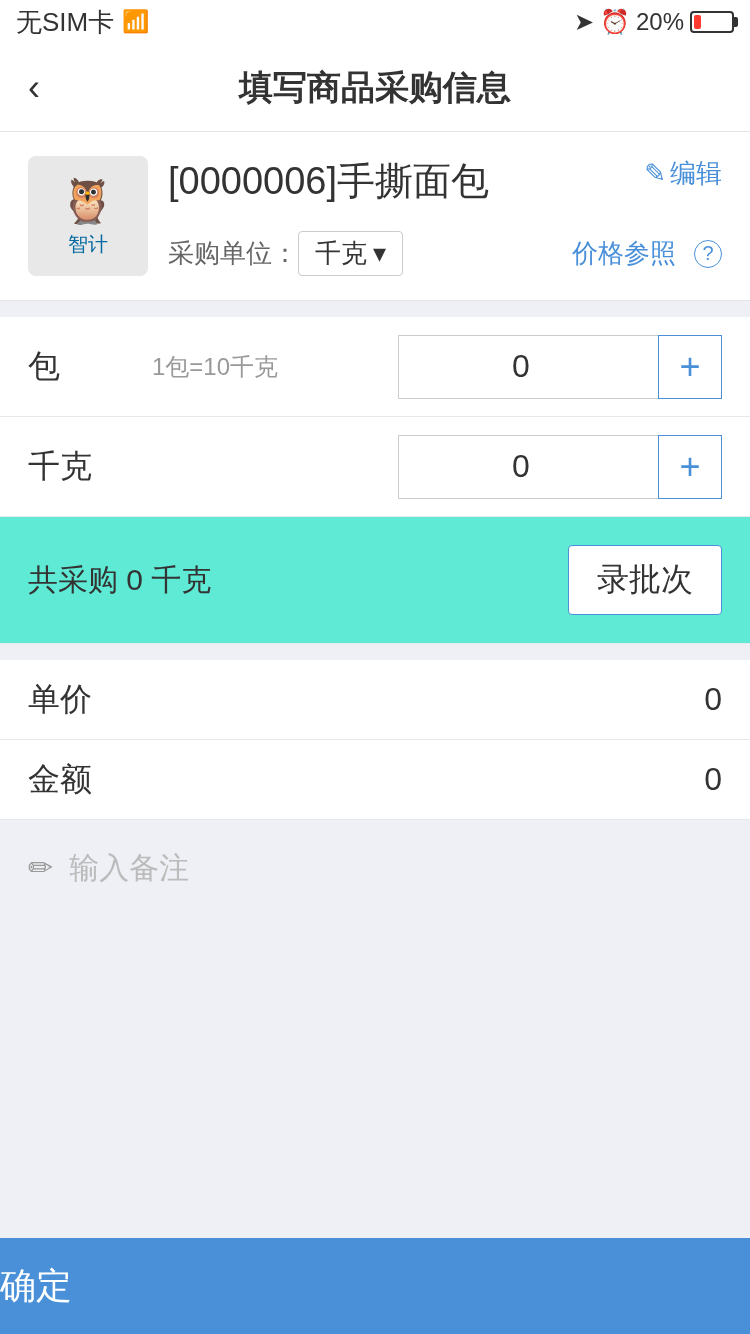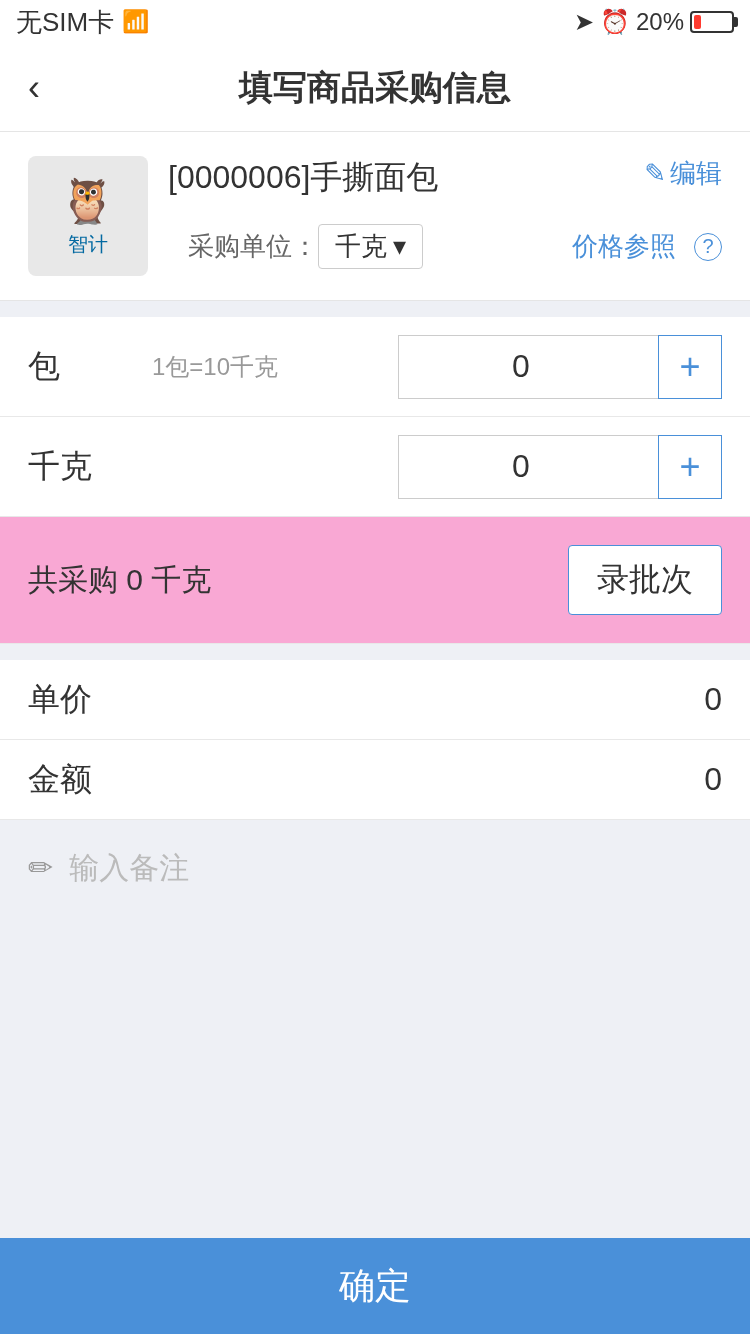--- a/index.html
+++ b/index.html
@@ -109,42 +109,41 @@
     }
     .product-info {
       flex: 1;
     }
     .product-header {
       display: flex;
       justify-content: space-between;
       align-items: flex-start;
     }
     .product-name {
-      font-size: 32px;
+      font-size: 38px;
       color: #333;
       font-weight: 500;
       flex: 1;
     }
     .product-edit {
       font-size: 26px;
       color: #4a90d9;
       display: flex;
       align-items: center;
       gap: 4px;
     }
     .product-unit-row {
       display: flex;
       align-items: center;
       justify-content: space-between;
       margin-top: 24px;
     }
     .product-unit-label {
       font-size: 26px;
       color: #666;
-      margin-left: 20px;
     }
     .unit-select {
       border: 1px solid #ccc;
       border-radius: 4px;
       padding: 4px 16px;
       font-size: 26px;
       color: #333;
       background: #fff;
       display: flex;
       align-items: center;
@@ -214,21 +213,21 @@
       justify-content: center;
       cursor: pointer;
     }
 
     
     .summary-row {
       display: flex;
       align-items: center;
       justify-content: space-between;
       padding: 28px;
-      background: #f9a8d4;
+      background: #5eead4;
       border-bottom: 1px solid #e8e8e8;
       gap: 48px;
     }
     .summary-text {
       font-size: 30px;
       color: #333;
     }
     .batch-btn {
       border: 1px solid #4a90d9;
       background: #fff;
@@ -290,21 +289,21 @@
     
     .confirm-btn-wrap {
       position: fixed;
       bottom: 0;
       left: 0;
       width: 750px;
       height: 96px;
       background: #4a90d9;
       display: flex;
       align-items: center;
-      justify-content: center;
+      justify-content: flex-start;
       cursor: pointer;
     }
     .confirm-btn-text {
       font-size: 36px;
       color: #fff;
       font-weight: 500;
     }
   </style>
 </head>
 <body>

